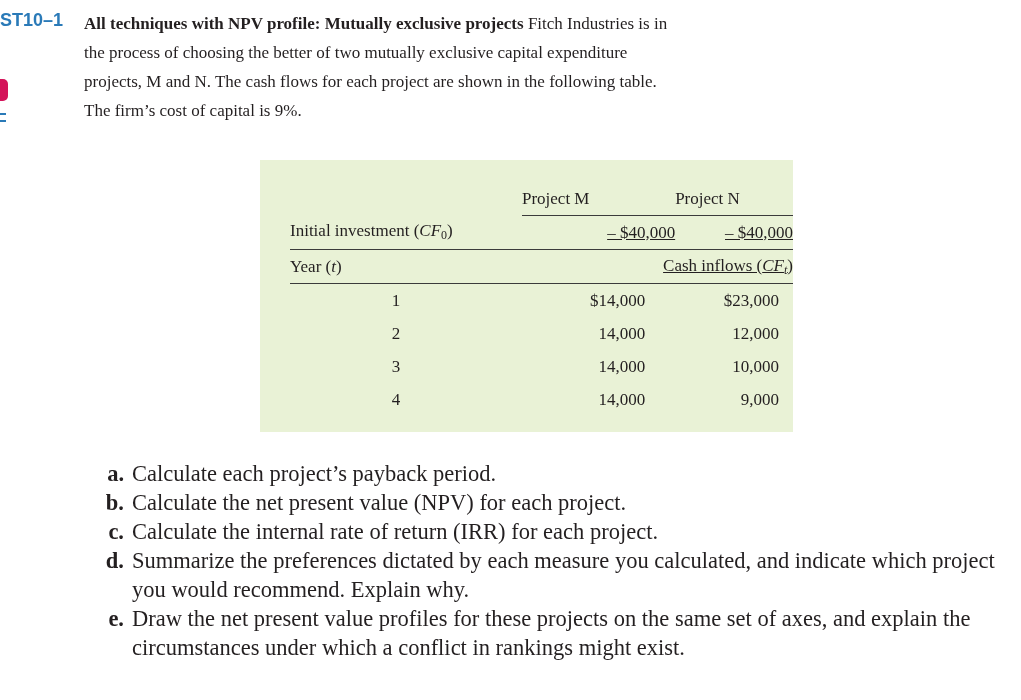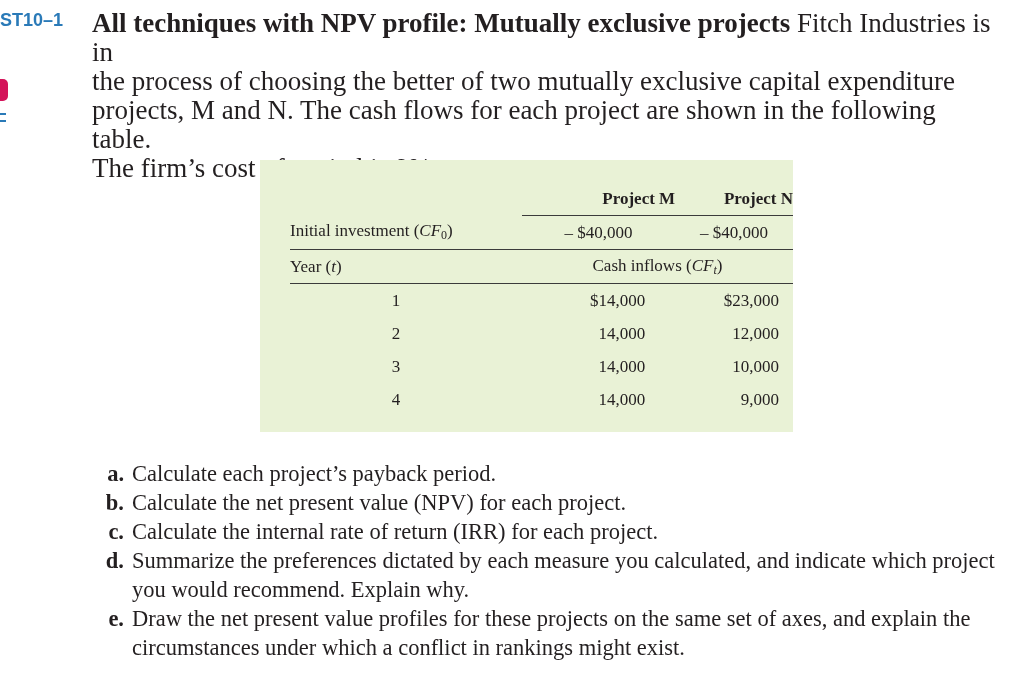--- a/index.html
+++ b/index.html
@@ -17,41 +17,41 @@
   .mark-icon {
     position: absolute; left: 0; top: 79px; width: 8px; height: 22px;
     background: #d4145a; border-radius: 0 5px 5px 0;
   }
   .eq-icon {
     position: absolute; left: 0; top: 113px; width: 6px; height: 9px;
     border-top: 2px solid #2a7ab8; border-bottom: 2px solid #2a7ab8;
     box-sizing: border-box;
   }
   .intro {
-    position: absolute; left: 92px; top: 9px; width: 900px;
-    font-size: 27px; line-height: 29px;
+    position: absolute; left: 84px; top: 9px; width: 900px;
+    font-size: 17px; line-height: 29px;
   }
   .intro b { font-weight: bold; }
   .table-box {
     position: absolute; left: 260px; top: 160px; width: 533px; height: 272px;
     background: #e9f2d6;
   }
   table.cf {
     position: absolute; left: 30px; top: 22px; border-collapse: collapse;
     font-size: 17px;
   }
   table.cf td { padding: 0; height: 33px; vertical-align: middle; white-space: nowrap; }
   .c0 { width: 225px; }
   .c1 { width: 136px; }
   .c2 { width: 113px; }
-  .hdr-proj { text-align: right; font-weight: bold; }
+  .hdr-proj { text-align: left; font-weight: normal; }
   .hdr-proj-wrap { border-bottom: 1.5px solid #3b3b3b; }
   .rule-bottom td { border-bottom: 1.5px solid #3b3b3b; }
   .num-r { text-align: right; }
-  .num-c { text-align: center; }
+  .num-c { text-align: right; text-decoration: underline; }
   .ital { font-style: italic; margin-top: 24px; }
   .sub { font-size: 12px; vertical-align: -3px; }
   .year-cell { text-align: left; padding-right: 20px !important; }
   .data-row td { height: 30px; }
   .data-row .c0 { text-align: center; }
   .pad-top td { padding-top: 6px; }
 
   .questions {
     position: absolute; left: 96px; top: 459px; width: 900px;
     font-size: 22.5px; line-height: 29px;

